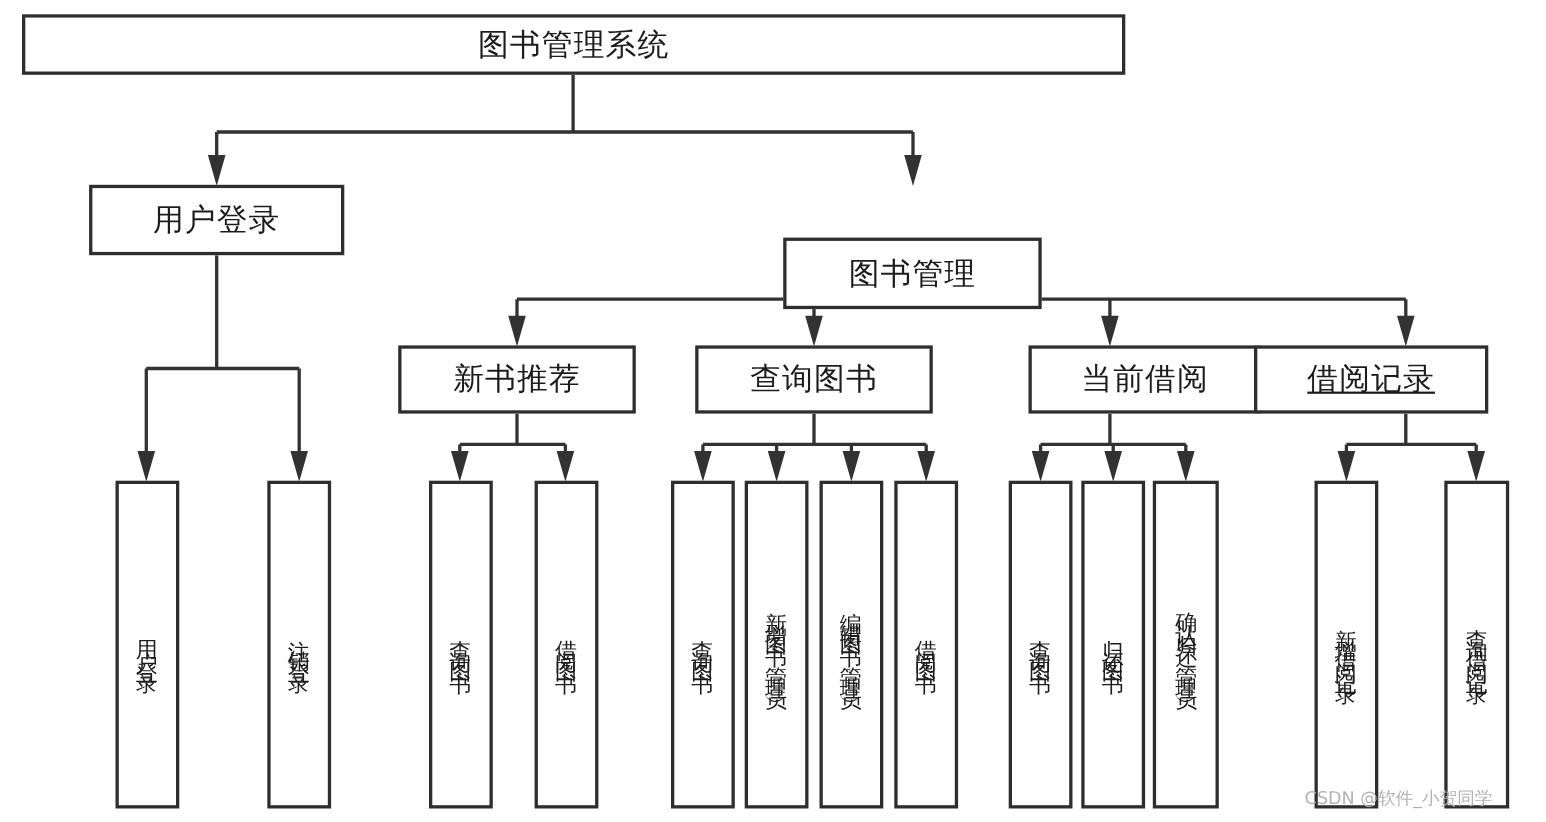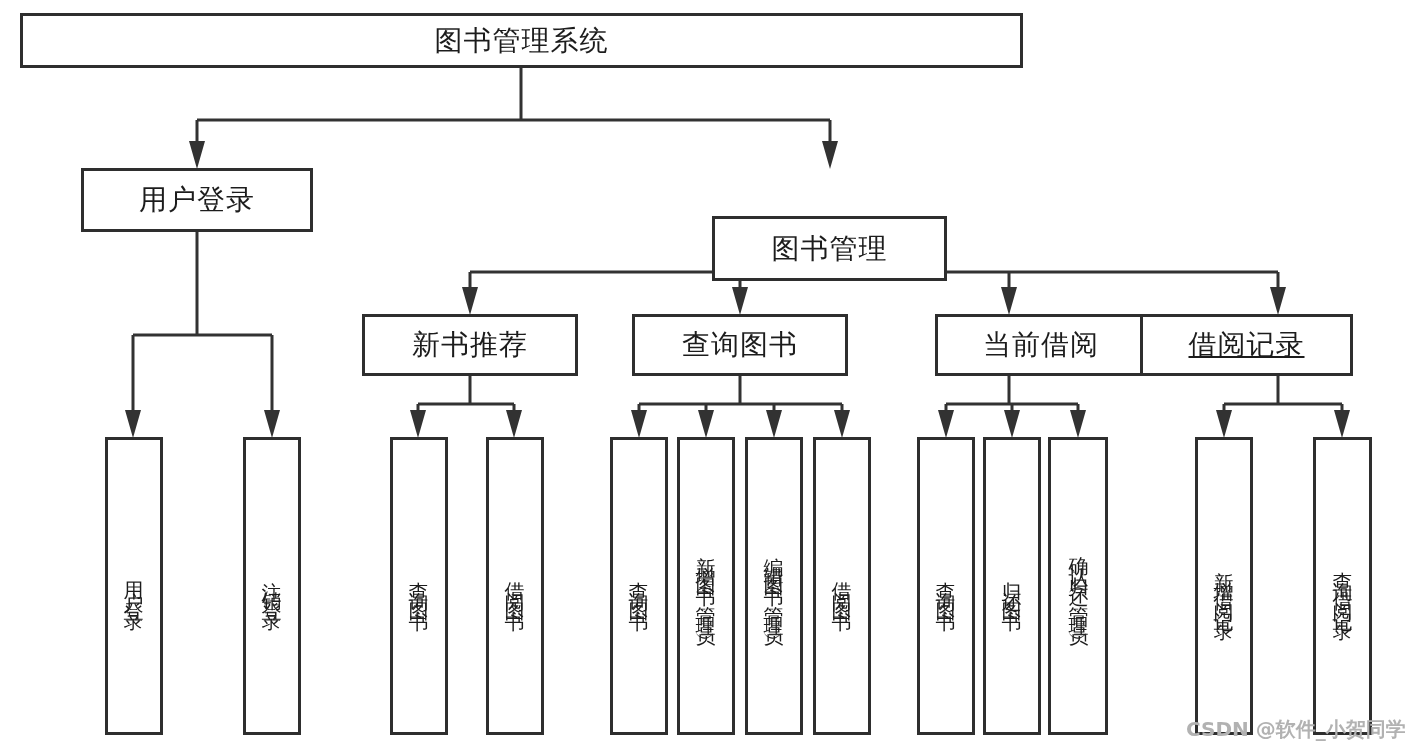--- a/index.html
+++ b/index.html
@@ -44,24 +44,23 @@
     text-orientation: mixed;
     font-size: 20px;
     letter-spacing: 10px;
     text-align: center;
     line-height: 52px;
   }
   .watermark {
     position: absolute;
     left: 1186px;
     top: 716px;
-    font-size: 20px;
+    font-size: 16px;
     color: #b2b2b2;
     white-space: nowrap;
-    font-weight: bold;
   }
 </style>
 </head>
 <body>
 
 <div class="stage">
 
   <svg class="wires" width="1405" height="747" viewBox="0 0 1405 747">
     <path class="wire" d="
       M521 68 V120 M197 120 H830 M197 120 V143 M830 120 V143

